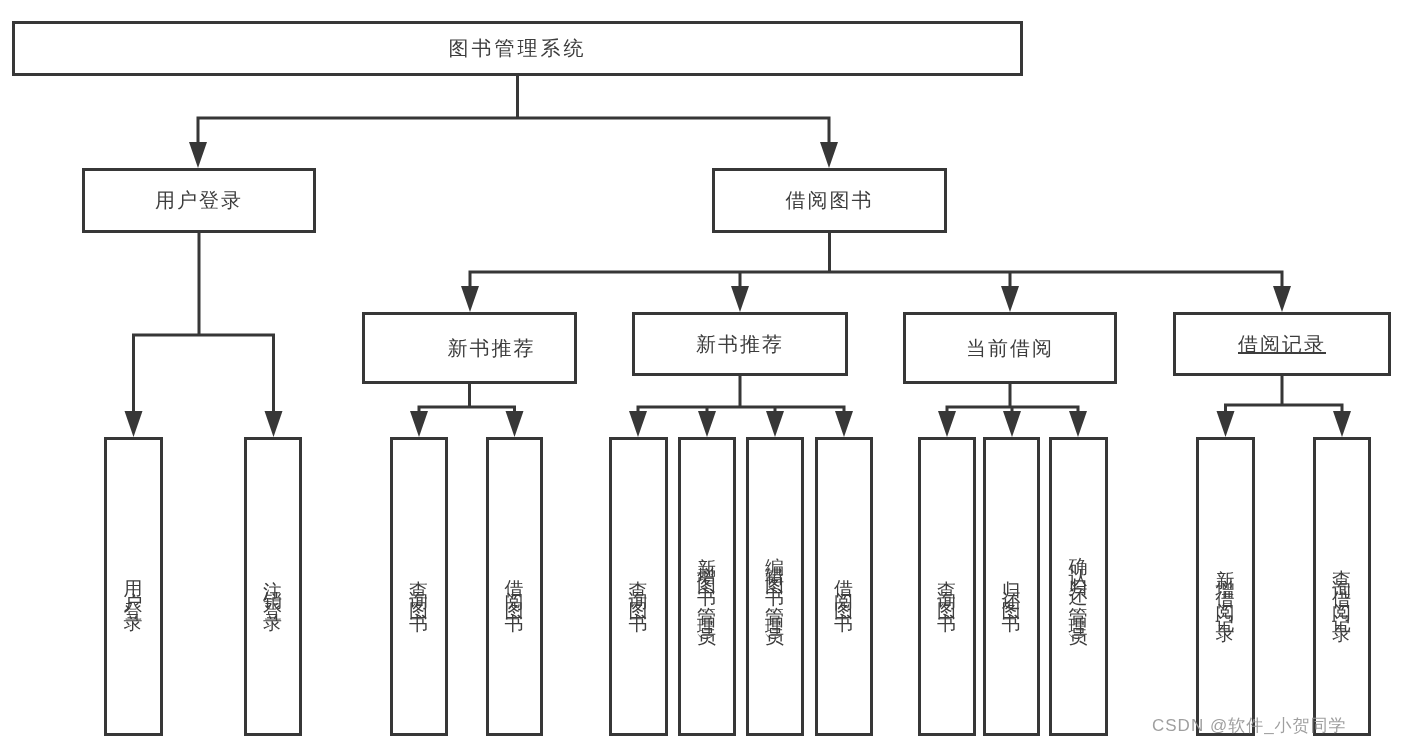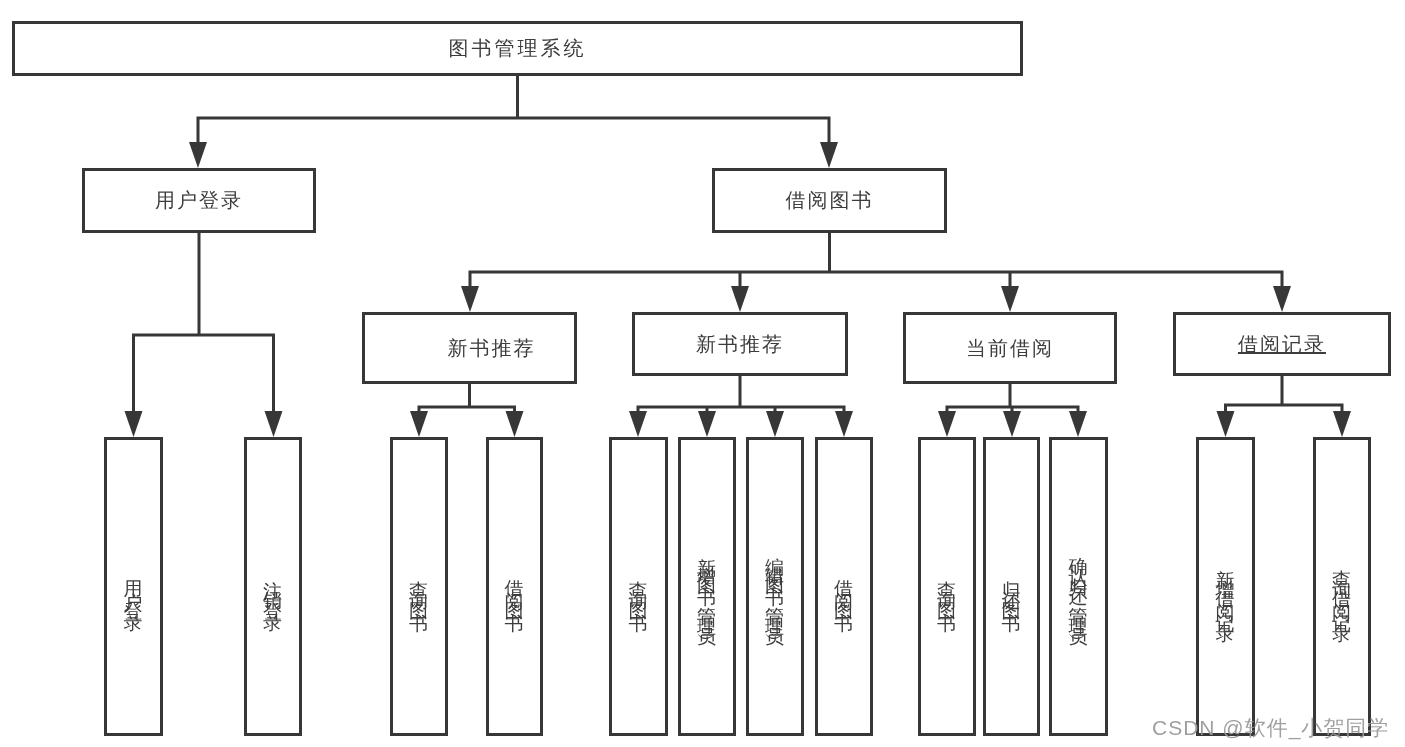--- a/index.html
+++ b/index.html
@@ -39,21 +39,21 @@
     border:3px solid var(--line);
     display:flex;align-items:center;justify-content:center;
     writing-mode:vertical-rl;
     font-size:19px;letter-spacing:11px;
     z-index:2;
     line-height:1;
   }
   .watermark{
     position:absolute;
     left:1152px;top:714px;
-    font-size:21px;
+    font-size:17px;
     color:var(--watermark);
     opacity:.95;
     letter-spacing:1px;
     z-index:5;
     white-space:nowrap;
   }
 </style>
 </head>
 <body>
 

